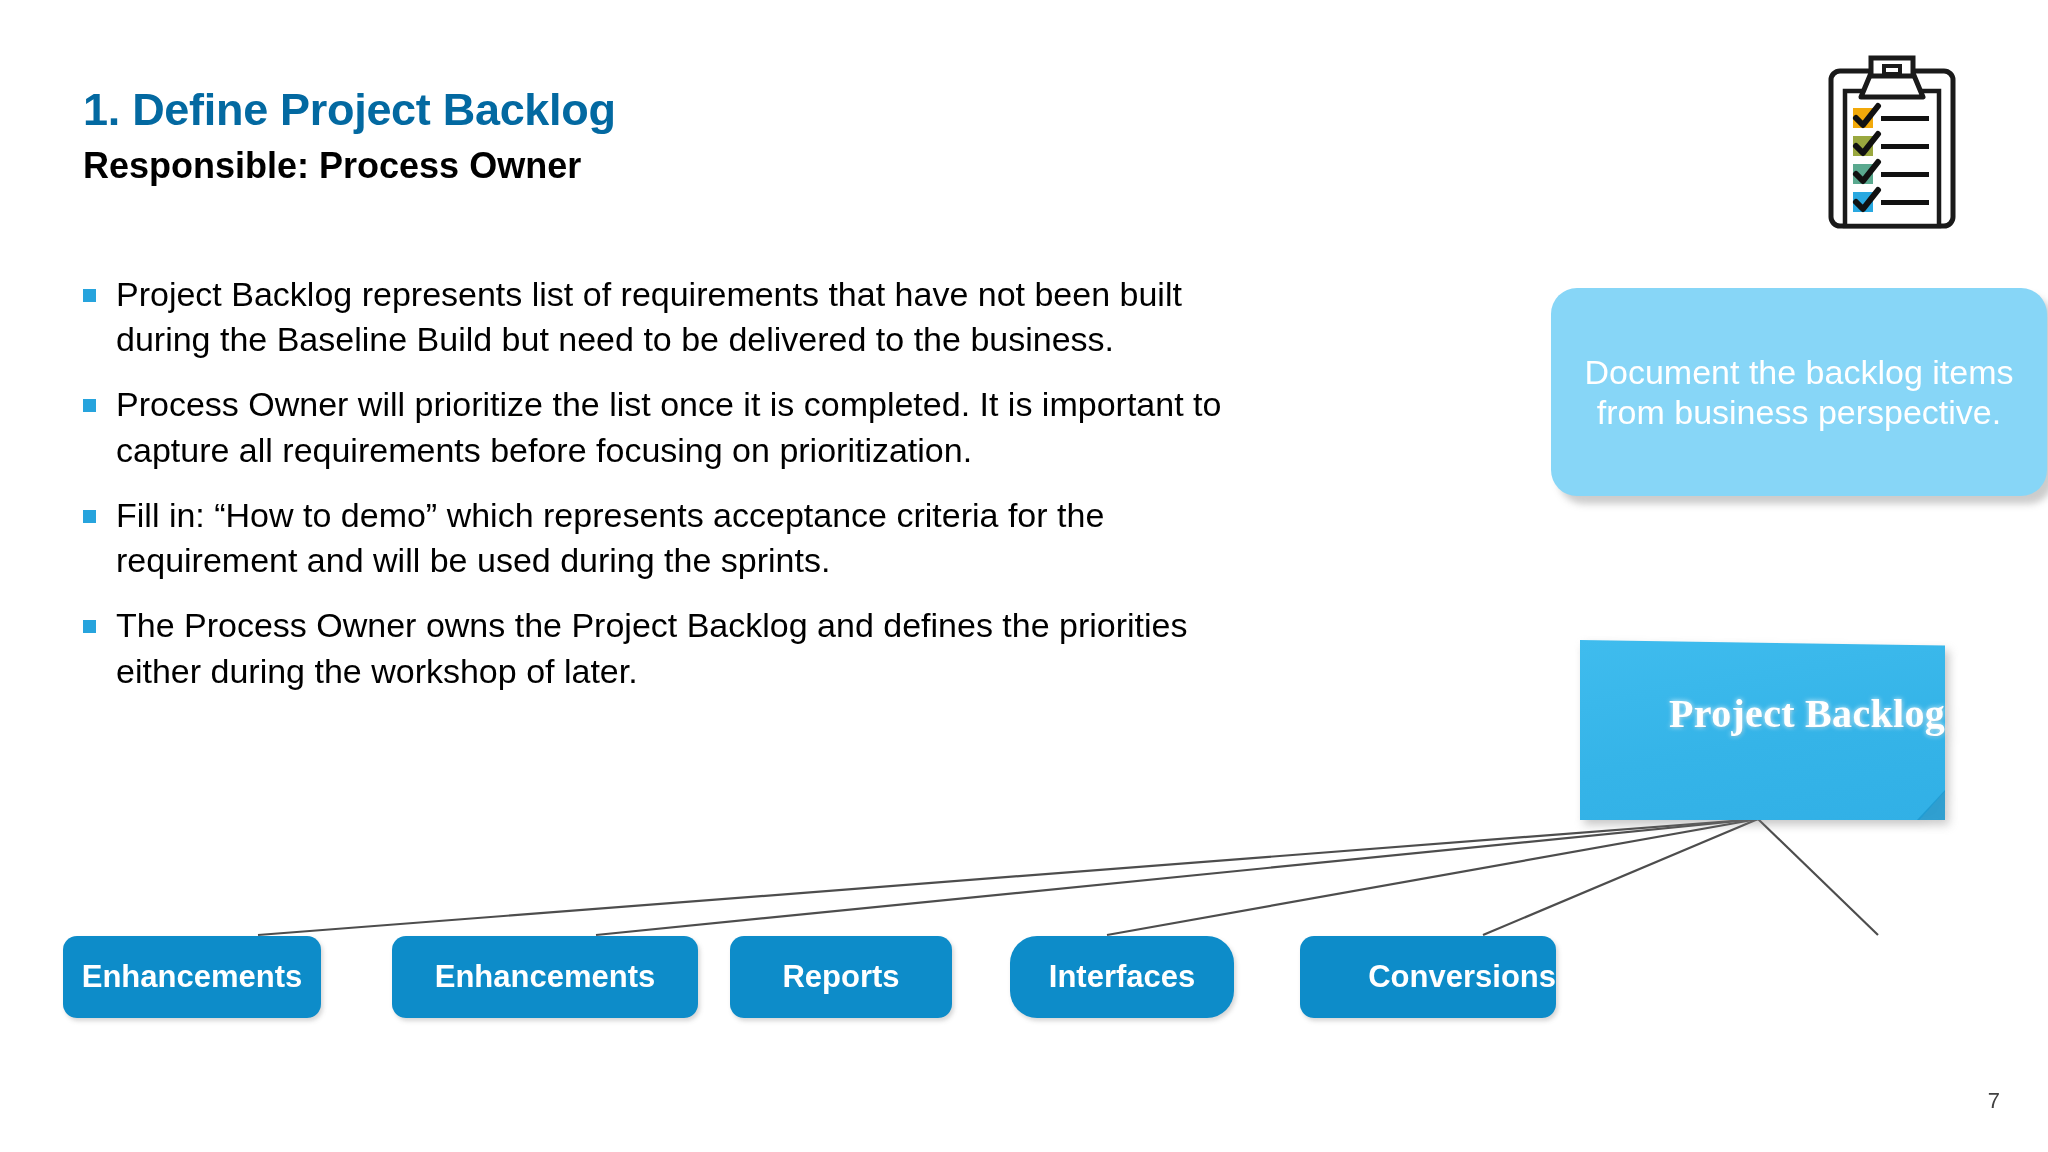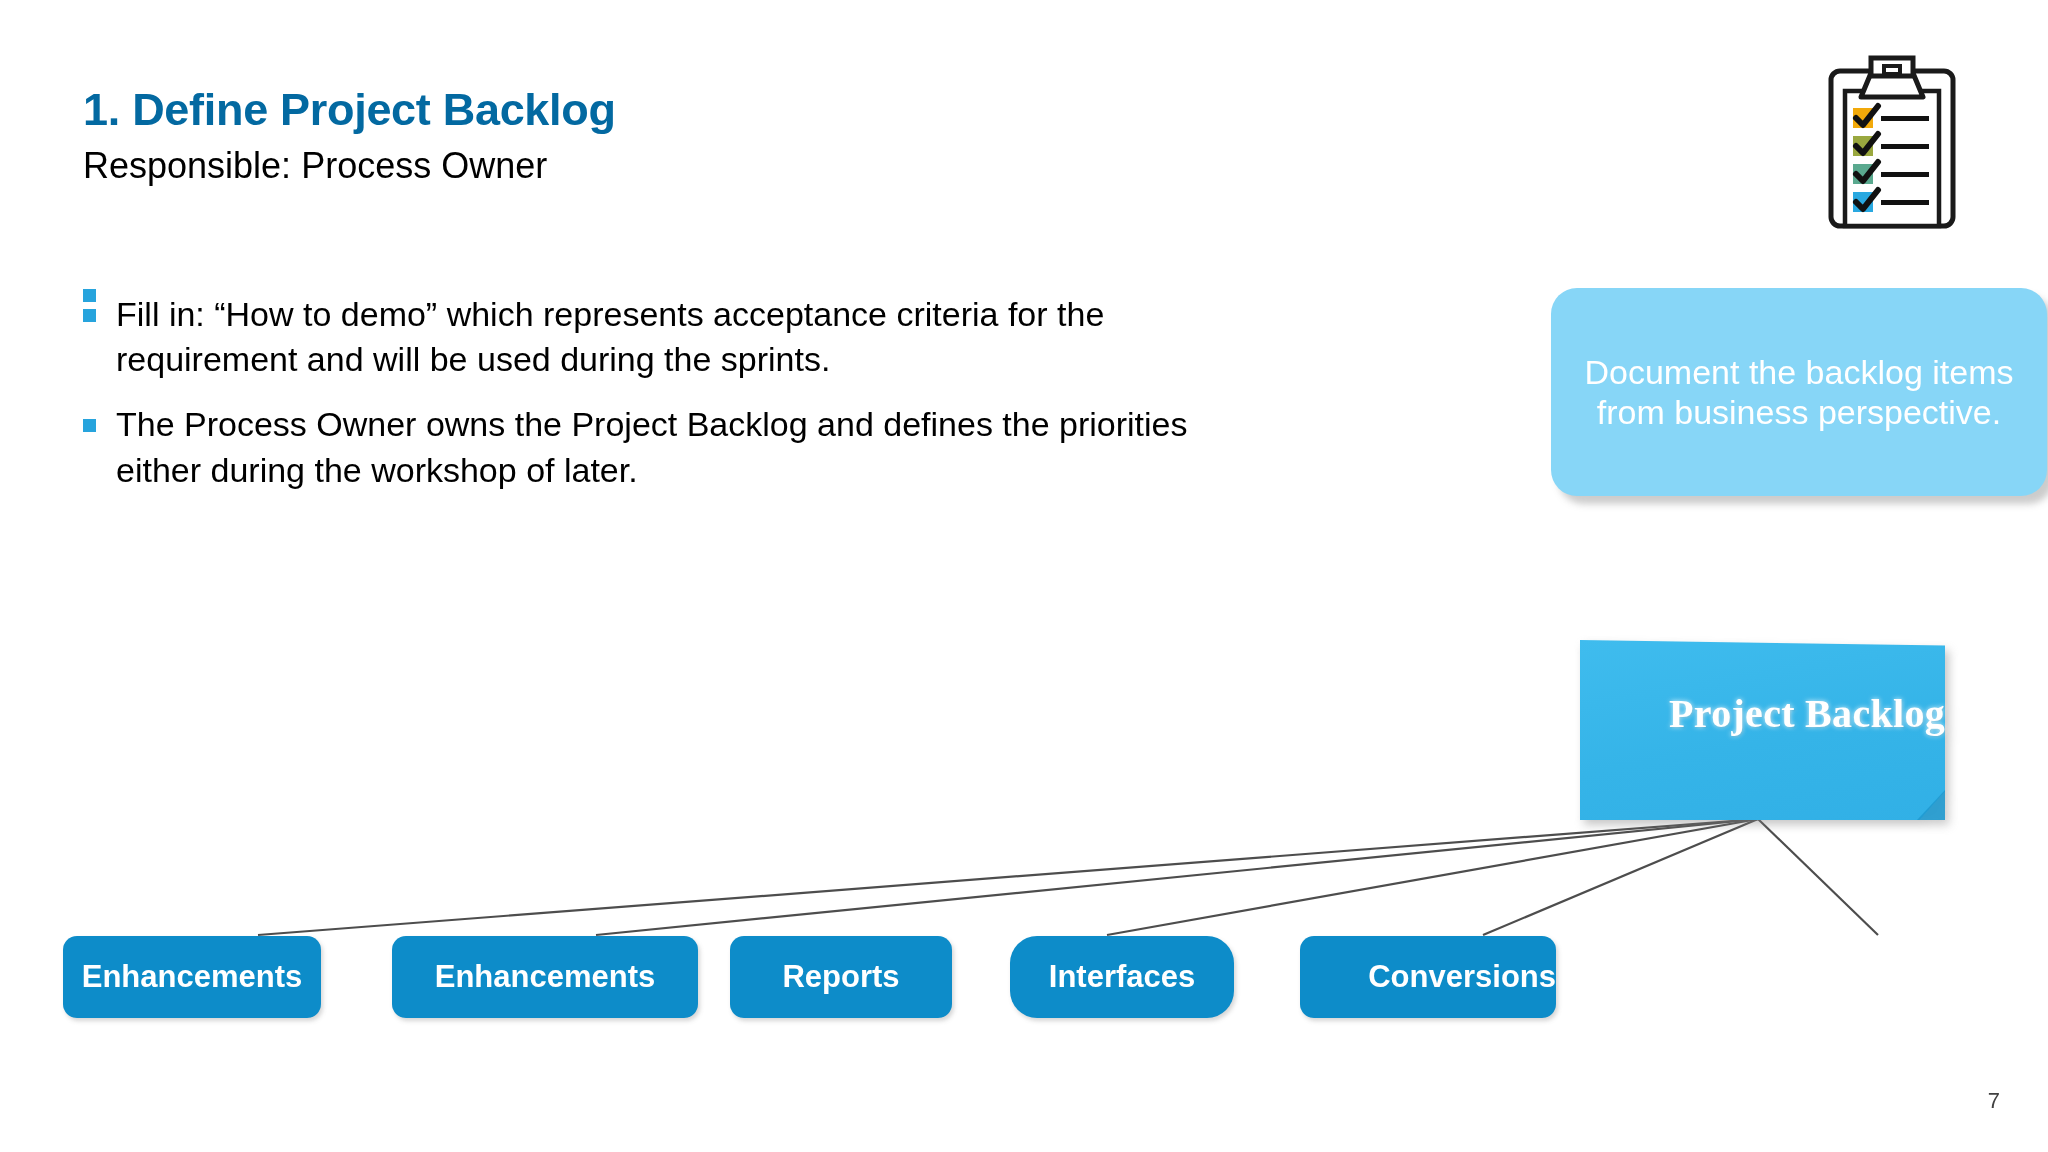--- a/index.html
+++ b/index.html
@@ -31,21 +31,21 @@
     font-size: 45px;
     font-weight: bold;
     letter-spacing: -0.3px;
     line-height: 1.1;
     color: #0369a1;
     margin: 0;
     white-space: nowrap;
   }
   #slide-subtitle {
     font-size: 36px;
-    font-weight: normal;
+    font-weight: bold;
     line-height: 1.15;
     color: #000000;
     margin: 10px 0 0 0;
     white-space: nowrap;
   }
 
   
   #bullet-list {
     position: absolute;
     left: 83px;
@@ -223,20 +223,25 @@
         <rect x="26" y="137" width="20" height="20" fill="#29a8e0"></rect>
         <path d="M29 147 L36 154 L51 135" fill="none" stroke="#111111" stroke-width="6" stroke-linecap="round" stroke-linejoin="round"></path>
         <rect x="54" y="145" width="48" height="5" fill="#111111"></rect>
       </g>
     </svg>
   </div>
 
   <ul id="bullet-list">
     <li class="bullet-item">
       <span class="bullet-marker"></span>
+      <span>Project Backlog represents list of requirements that have not been built during the Baseline Build but need to be delivered to the business.</span>
+    </li>
+    <li class="bullet-item">
+      <span class="bullet-marker"></span>
+      <span>Process Owner will prioritize the list once it is completed. It is important to capture all requirements before focusing on prioritization.</span>
     </li>
     <li class="bullet-item">
       <span class="bullet-marker"></span>
       <span>Fill in: “How to demo” which represents acceptance criteria for the requirement and will be used during the sprints.</span>
     </li>
     <li class="bullet-item">
       <span class="bullet-marker"></span>
       <span>The Process Owner owns the Project Backlog and defines the priorities either during the workshop of later.</span>
     </li>
   </ul>

